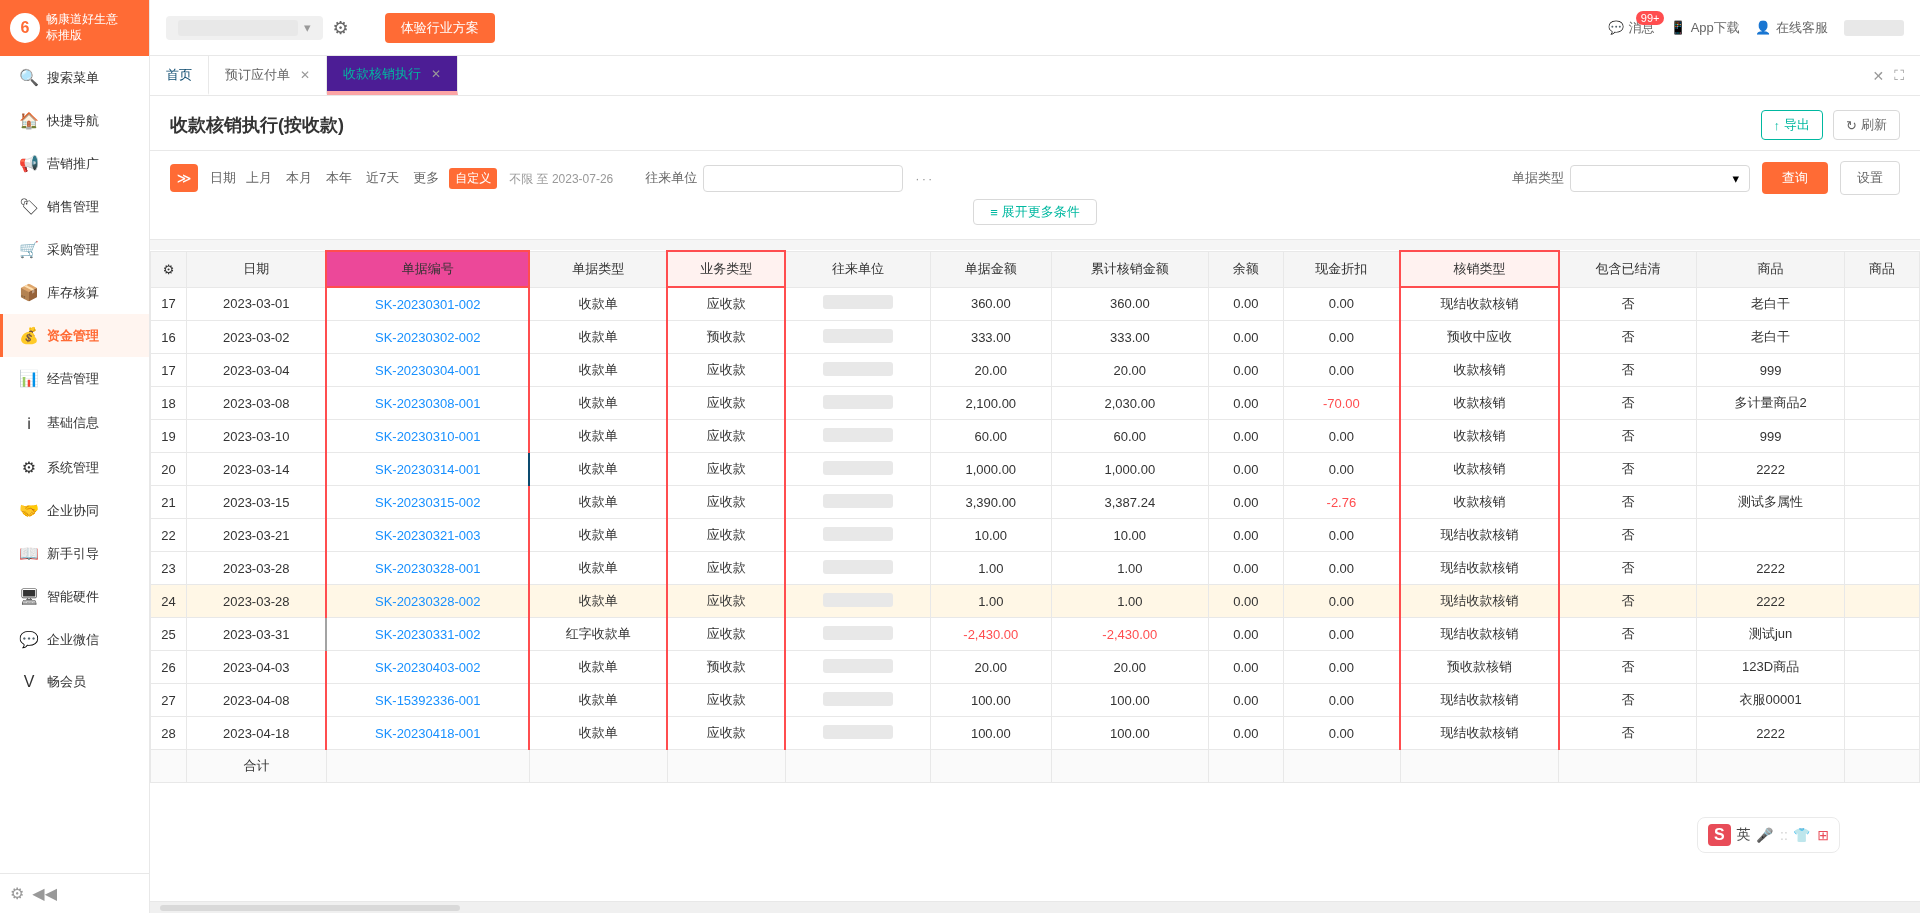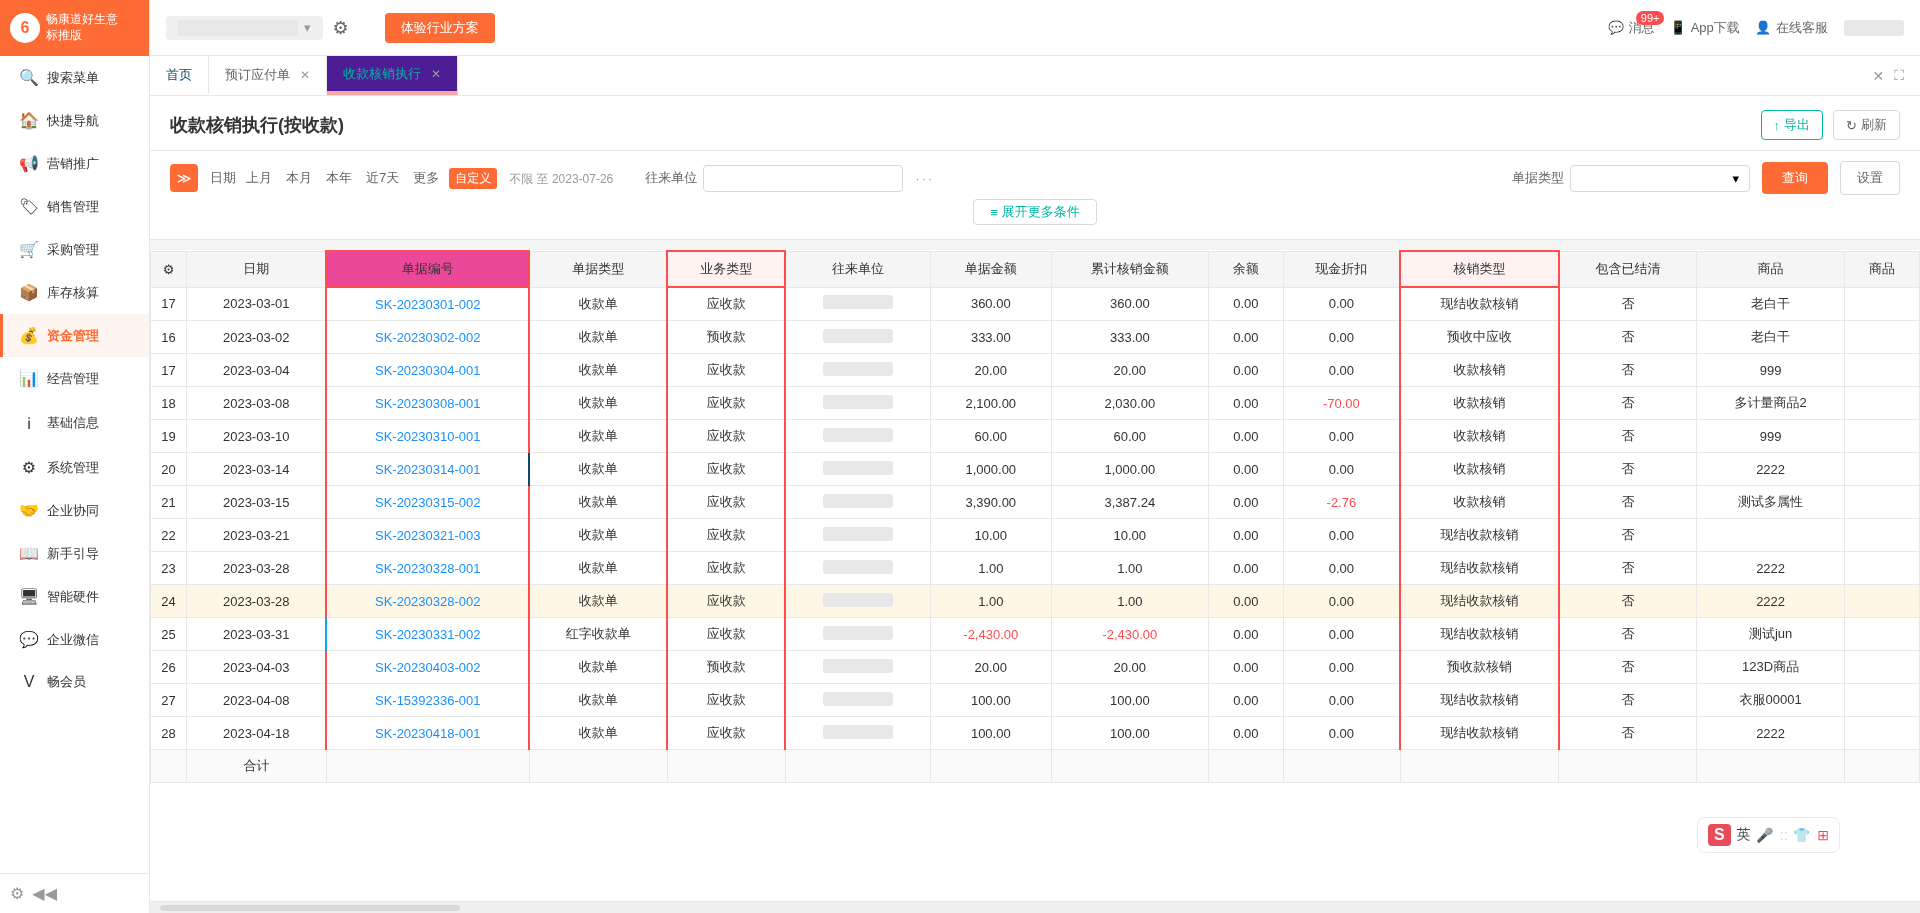--- a/index.html
+++ b/index.html
@@ -448,21 +448,21 @@
       <td>0.00</td>
       <td>0.00</td>
       <td style="border-left:2px solid #ff4d4f; border-right:2px solid #ff4d4f;">现结收款核销</td>
       <td>否</td>
       <td>2222</td>
       <td></td>
     </tr>
             <tr>
       <td>25</td>
       <td>2023-03-31</td>
-      <td style="border-left:2px solid #0ea5e9; border-right:2px solid #ff4d4f;"><a class="link-text">SK-20230331-002</a></td>
+      <td style="border-left:2px solid #a3a3a3; border-right:2px solid #ff4d4f;"><a class="link-text">SK-20230331-002</a></td>
       <td>红字收款单</td>
       <td style="border-left:2px solid #ff4d4f; border-right:2px solid #ff4d4f;">应收款</td>
       <td><span class="blurred" style="width:70px;height:14px;display:inline-block;border-radius:3px;"></span></td>
       <td style="color:#ff4d4f;">-2,430.00</td>
       <td style="color:#ff4d4f;">-2,430.00</td>
       <td>0.00</td>
       <td>0.00</td>
       <td style="border-left:2px solid #ff4d4f; border-right:2px solid #ff4d4f;">现结收款核销</td>
       <td>否</td>
       <td>测试jun</td>

